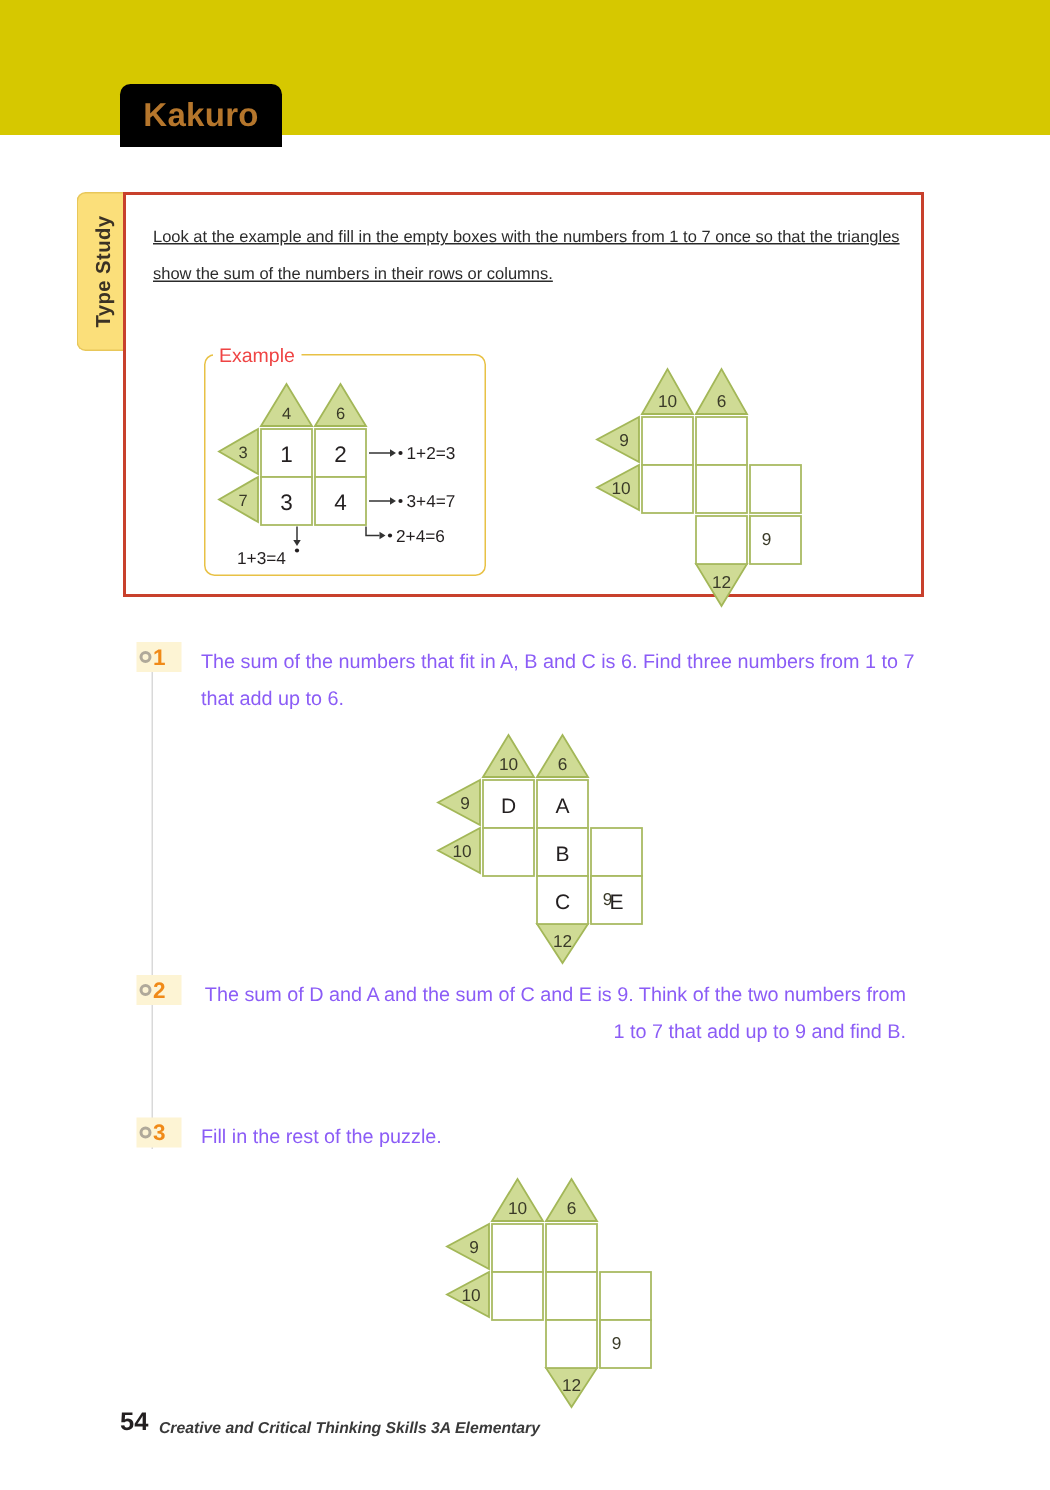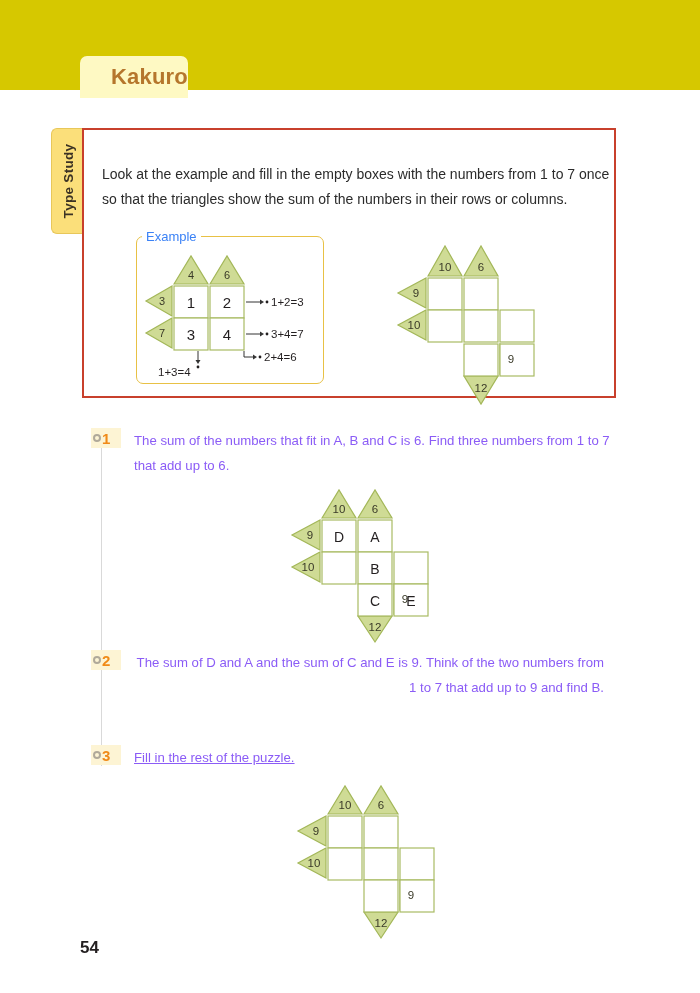--- a/index.html
+++ b/index.html
@@ -9,22 +9,22 @@
     font-family:"Liberation Sans",sans-serif;
     color:#231f20;
   }
   
   .header-bar{
     position:absolute;left:0;top:0;width:700px;height:90px;
     background:#d6c800;
   }
   .title-tab{
     position:absolute;left:80px;top:56px;width:108px;height:42px;
-    background:#fef9c3;border-radius:7px 7px 0 0;
-    display:flex;align-items:center;justify-content:flex-end;
+    background:#000000;border-radius:7px 7px 0 0;
+    display:flex;align-items:center;justify-content:center;
   }
   .title-tab span{
     font-size:22px;font-weight:bold;color:#b5762c;letter-spacing:.2px;
   }
   
   .study-box{
     position:absolute;left:82px;top:128px;width:534px;height:270px;
     border:2px solid #c8402c;background:#ffffff;box-sizing:border-box;
   }
   .study-tab{
@@ -32,31 +32,31 @@
     background:#fbdf7a;border:1px solid #e8c75a;border-right:none;
     border-radius:6px 0 0 6px;
   }
   .study-tab span{
     position:absolute;left:-36px;top:36px;width:104px;height:32px;
     transform:rotate(-90deg);
     display:flex;align-items:center;justify-content:center;
     font-size:13.5px;font-weight:bold;color:#3b3224;letter-spacing:.3px;
   }
   .instruct{
-    position:absolute;left:102px;top:162px;width:512px;
-    font-size:14px;line-height:25px;color:#2b2b2b;
+    position:absolute;left:102px;top:146px;width:512px;
+    font-size:11px;line-height:25px;color:#2b2b2b;text-decoration:underline;
   }
   
   .example-frame{
     position:absolute;left:136px;top:236px;width:188px;height:148px;
     border:1.6px solid #e8c145;border-radius:7px;box-sizing:border-box;
   }
   .example-label{
     position:absolute;left:142px;top:229px;background:#ffffff;
-    padding:0 4px;font-size:13px;color:#3b82f6;
+    padding:0 4px;font-size:13px;color:#ef4444;
   }
   
   .puzzle{position:absolute;}
   .puzzle svg{display:block;overflow:visible;}
   .cellnum{font-family:"Liberation Sans",sans-serif;fill:#231f20;text-anchor:middle;}
   .trinum{font-family:"Liberation Sans",sans-serif;fill:#3a3a28;text-anchor:middle;}
   .eqn{font-family:"Liberation Sans",sans-serif;fill:#231f20;}
   
   .qline{
     position:absolute;left:101px;top:436px;width:1px;height:330px;
@@ -210,21 +210,21 @@
 <div class="qmark" style="left:91px;top:650px;">
   <span class="ring"></span>
   <span class="num">2</span>
 </div>
 <div class="qtext" style="left:134px;top:650px;width:470px;text-align:right;">The sum of D and A and the sum of C and E is 9. Think of the two numbers from 1 to 7 that add up to 9 and find B.</div>
 
 <div class="qmark" style="left:91px;top:745px;">
   <span class="ring"></span>
   <span class="num">3</span>
 </div>
-<div class="qtext" style="left:134px;top:745px;width:470px;text-decoration:underline;">Fill in the rest of the puzzle.</div>
+<div class="qtext" style="left:134px;top:745px;width:470px;">Fill in the rest of the puzzle.</div>
 
 <div class="puzzle" style="left:304px;top:784px;">
 <svg width="150" height="130" viewBox="0 0 150 130">
   <polygon points="24,30 41,2 58,30" fill="#cfdb95" stroke="#a3b758" stroke-width="1.2"></polygon>
   <polygon points="60,30 77,2 94,30" fill="#cfdb95" stroke="#a3b758" stroke-width="1.2"></polygon>
   <polygon points="22,32 22,62 -6,47" fill="#cfdb95" stroke="#a3b758" stroke-width="1.2"></polygon>
   <polygon points="22,64 22,94 -6,79" fill="#cfdb95" stroke="#a3b758" stroke-width="1.2"></polygon>
   <polygon points="96,96 96,126 124,111" fill="#cfdb95" stroke="#a3b758" stroke-width="1.2"></polygon>
   <polygon points="60,128 94,128 77,154" fill="#cfdb95" stroke="#a3b758" stroke-width="1.2"></polygon>
   <rect x="24" y="32" width="34" height="32" fill="#ffffff" stroke="#a9bb63" stroke-width="1.2"></rect>
@@ -238,13 +238,14 @@
   <text class="trinum" x="77" y="25" font-size="11.5">6</text>
   <text class="trinum" x="12" y="51" font-size="11.5">9</text>
   <text class="trinum" x="10" y="83" font-size="11.5">10</text>
   <text class="trinum" x="107" y="115" font-size="11.5">9</text>
   <text class="trinum" x="77" y="143" font-size="11.5">12</text>
 </svg>
 </div>
 
 <div class="footer">
   <span class="pg">54</span>
+  <span class="ft">Creative and Critical Thinking Skills 3A Elementary</span>
 </div>
 
 </body></html>

